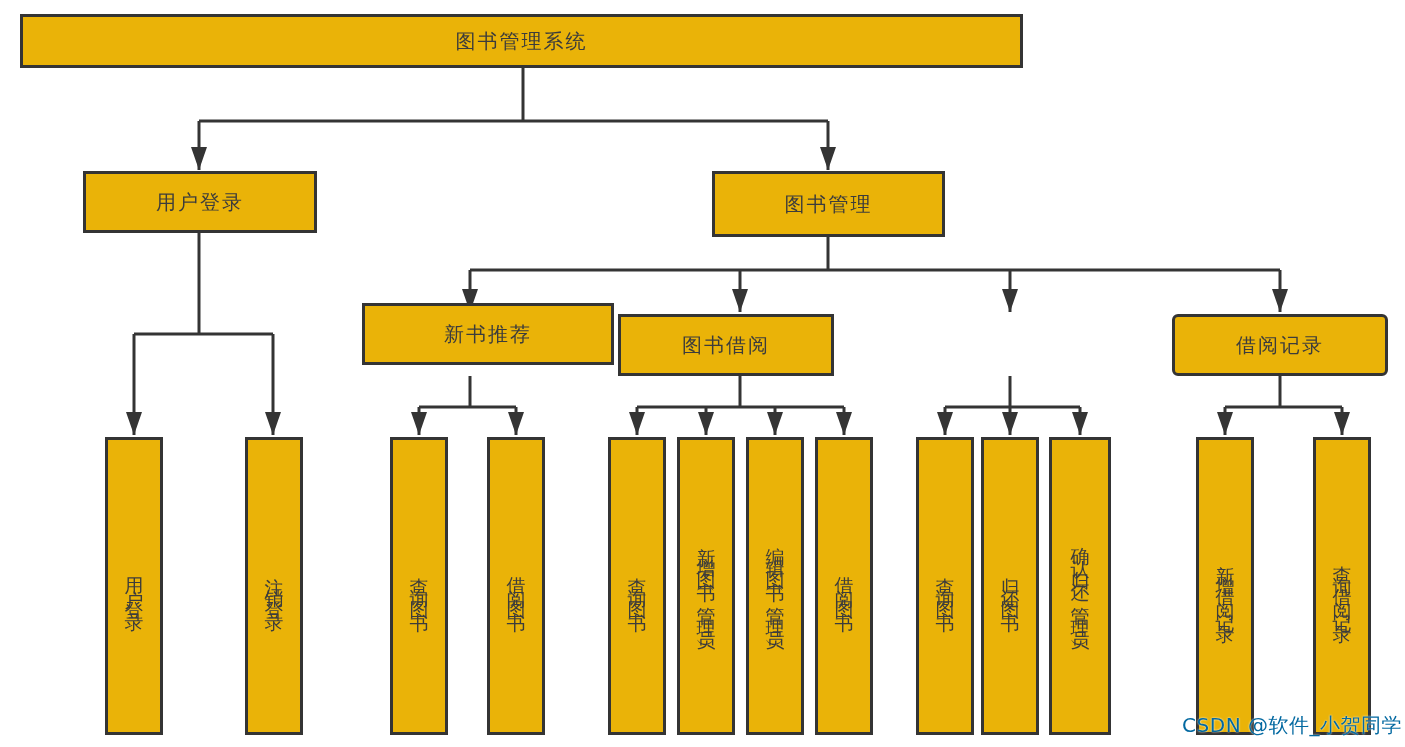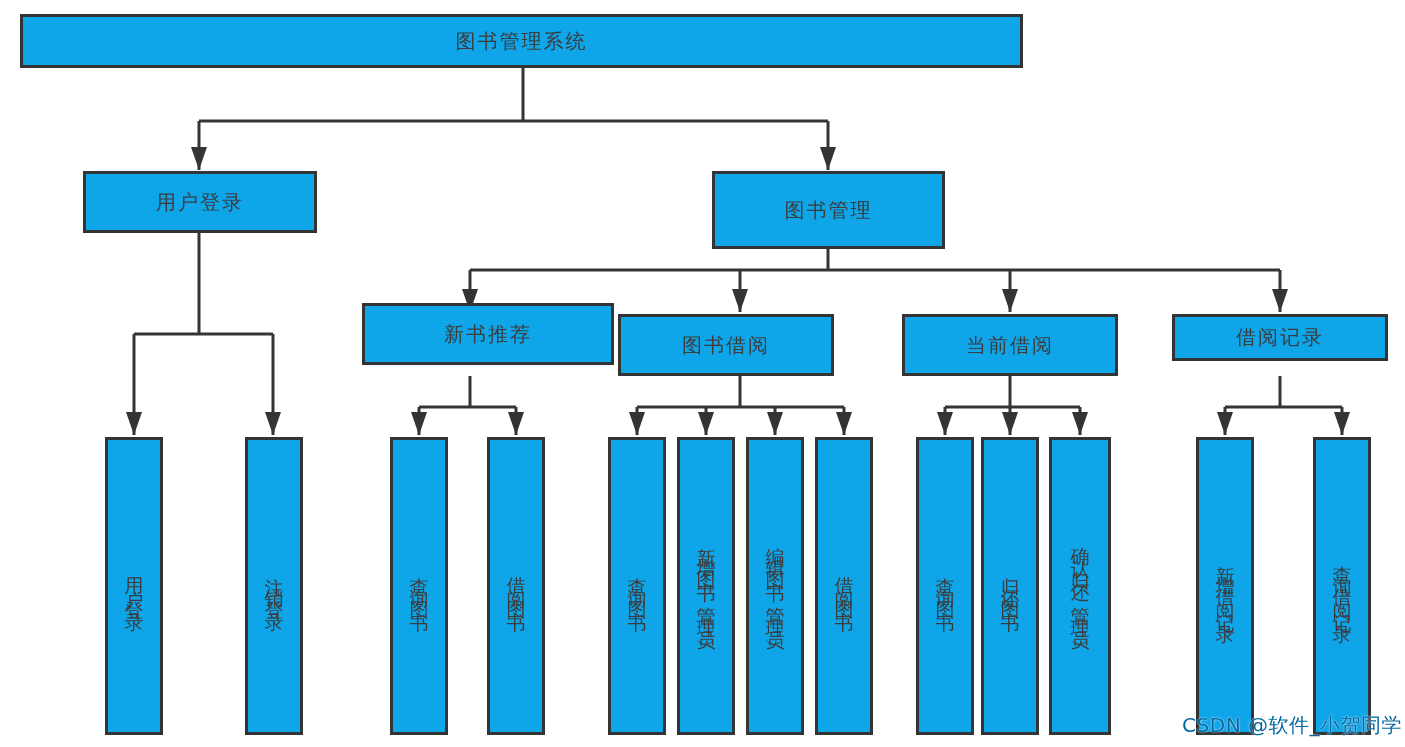--- a/index.html
+++ b/index.html
@@ -3,21 +3,21 @@
 <meta charset="utf-8">
 <style>
   html,body{margin:0;padding:0;background:#ffffff;}
   #stage{
     position:relative;width:1405px;height:747px;background:#ffffff;overflow:hidden;
     font-family:"DejaVu Sans","Liberation Sans",sans-serif;
   }
   svg.wires{position:absolute;left:0;top:0;z-index:1;}
   .node{
     position:absolute;box-sizing:border-box;z-index:2;
-    background:#0ea5e9;border:3px solid #343434;color:#3c3c3c;
+    background:#eab308;border:3px solid #343434;color:#3c3c3c;
     display:flex;align-items:center;justify-content:center;
   }
   .hnode{font-size:20px;letter-spacing:2px;font-weight:400;}
   .leaf{top:437px;height:298px;width:58px;}
   .vtext{
     writing-mode:vertical-rl;text-orientation:mixed;
     font-size:19px;letter-spacing:12px;line-height:1.05;color:#3c3c3c;
   }
   .watermark{
     position:absolute;z-index:3;right:3px;top:712px;
@@ -76,26 +76,25 @@
       <path d="M1280,376 V407"></path>
       <path d="M1225,407 H1342"></path>
       <path d="M1225,407 V435" marker-end="url(#arr)"></path>
       <path d="M1342,407 V435" marker-end="url(#arr)"></path>
     </g>
   </svg>
 
   <div class="node hnode" style="left:20px;top:14px;width:1003px;height:54px;">图书管理系统</div>
 
   <div class="node hnode" style="left:83px;top:171px;width:234px;height:62px;">用户登录</div>
-  <div class="node hnode" style="left:712px;top:171px;width:233px;height:78px;">图书管理</div>
+  <div class="node hnode" style="left:712px;top:171px;width:233px;height:66px;">图书管理</div>
 
   <div class="node hnode" style="left:362px;top:303px;width:252px;height:62px;">新书推荐</div>
   <div class="node hnode" style="left:618px;top:314px;width:216px;height:62px;">图书借阅</div>
-  <div class="node hnode" style="left:902px;top:314px;width:216px;height:62px;">当前借阅</div>
-  <div class="node hnode" style="left:1172px;top:314px;width:216px;height:47px;">借阅记录</div>
+  <div class="node hnode" style="left:1172px;top:314px;width:216px;height:62px;border-radius:6px;">借阅记录</div>
 
   <div class="node leaf" style="left:105px;">
     <span class="vtext">用户登录</span>
   </div>
   <div class="node leaf" style="left:245px;">
     <span class="vtext">注销登录</span>
   </div>
 
   <div class="node leaf" style="left:390px;">
     <span class="vtext">查询图书</span>

